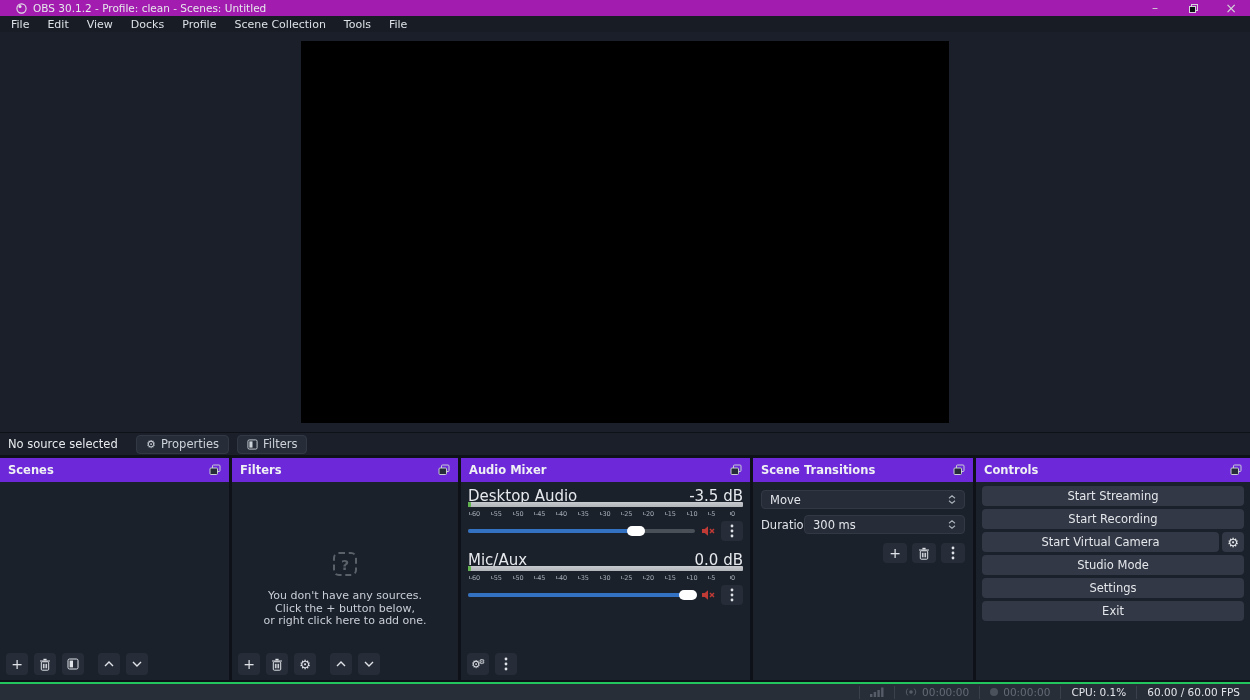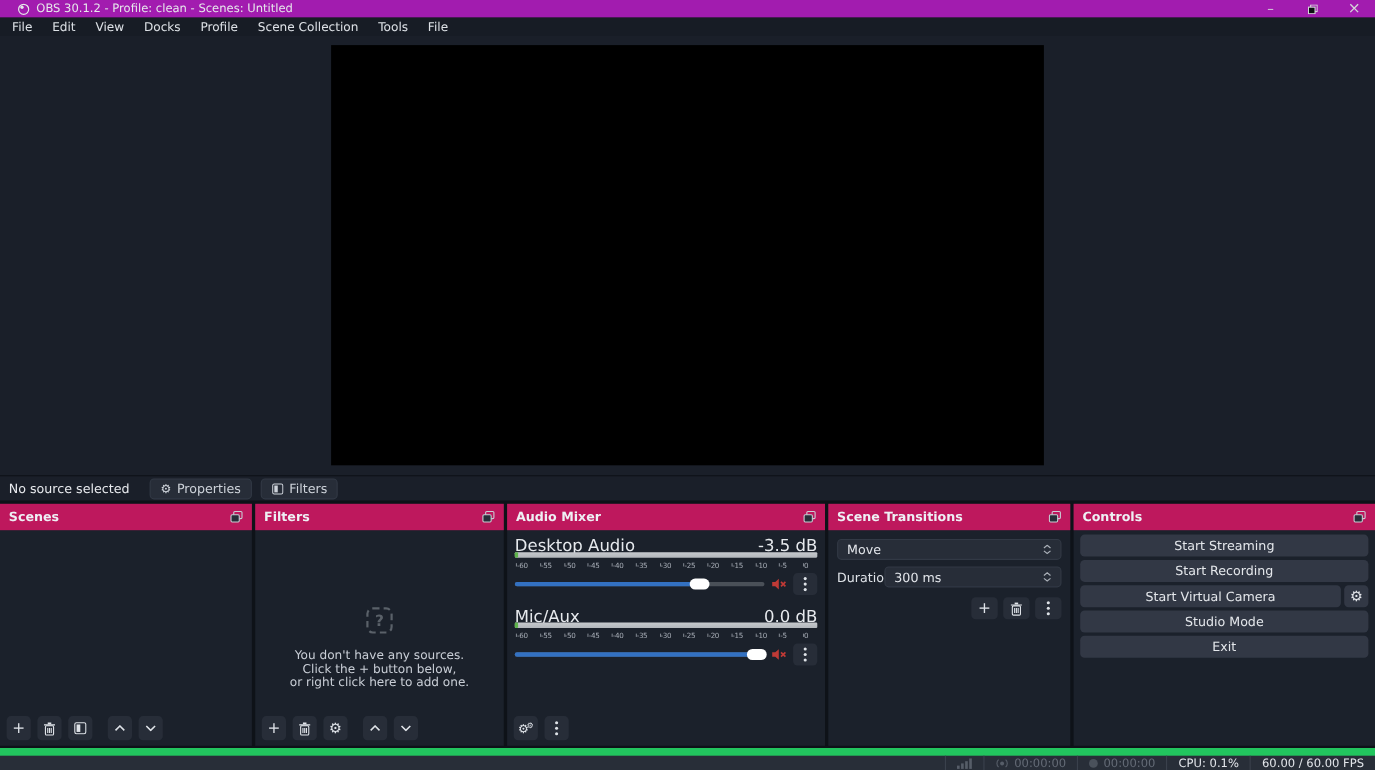--- a/index.html
+++ b/index.html
@@ -44,21 +44,21 @@
   .tb-btn .gear-glyph { font-size:11px; color:#ced3da; }
   
   .docks { flex:1; display:flex; gap:3px; background:#0e1218; border-bottom:2px solid #0e1218; }
   .panel { background:#1b212b; display:flex; flex-direction:column; }
   .panel.scenes { flex:0 0 229px; }
   .panel.sources { flex:0 0 226px; }
   .panel.mixer { flex:0 0 289px; }
   .panel.transitions { flex:0 0 220px; }
   .panel.controls { flex:1; }
   .panel-header {
-    flex:0 0 24px; background:#be185d; display:flex; align-items:center;
+    flex:0 0 24px; background:#6d28d9; display:flex; align-items:center;
     padding:0 8px; font-weight:bold; font-size:11.5px; color:#eef0f4;
   }
   .panel-header .popout { margin-left:auto; display:flex; }
   .panel-body { flex:1; position:relative; }
   .panel-toolbar {
     flex:0 0 32px; display:flex; align-items:center; gap:6px; padding:0 6px;
   }
   .icon-btn {
     width:22px; height:22px; background:#272d38; border-radius:4px;
     display:flex; align-items:center; justify-content:center; color:#dfe3e8;
@@ -105,21 +105,21 @@
   .controls-body { padding:4px 6px; display:flex; flex-direction:column; gap:3px; }
   .ctrl-row { display:flex; gap:3px; }
   .ctrl-btn {
     flex:1; height:20px; background:#323845; border-radius:4px;
     display:flex; align-items:center; justify-content:center;
     font-size:11.5px; color:#e4e7eb;
   }
   .ctrl-gear { flex:0 0 22px; }
   
   .statusbar {
-    flex:0 0 18px; background:#282e38; border-top:7px solid #22c55e;
+    flex:0 0 18px; background:#282e38; border-top:2px solid #22c55e;
     display:flex; align-items:center; justify-content:flex-end; font-size:10.5px;
   }
   .sb-seg { display:flex; align-items:center; gap:5px; padding:0 10px; height:13px;
     border-left:1px solid #3a414c; color:#646b76; }
   .sb-seg.bright { color:#e2e5ea; }
   .rec-dot { width:8px; height:8px; border-radius:50%; background:#4a515b; }
   .chev svg { display:block; }
 </style>
 </head>
 <body>
@@ -542,20 +542,23 @@
       <div class="ctrl-row">
         <span class="ctrl-btn">Start Virtual Camera</span>
         <span class="ctrl-btn ctrl-gear">
             <span style="font-size:13px;">⚙</span>
           </span>
       </div>
       <div class="ctrl-row">
           <span class="ctrl-btn">Studio Mode</span>
         </div>
       <div class="ctrl-row">
+          <span class="ctrl-btn">Settings</span>
+        </div>
+      <div class="ctrl-row">
           <span class="ctrl-btn">Exit</span>
         </div>
     </div>
   </div>
 
 </div>
 
 <div class="statusbar">
   <span class="sb-seg">
     <svg width="14" height="10" viewBox="0 0 14 10">

